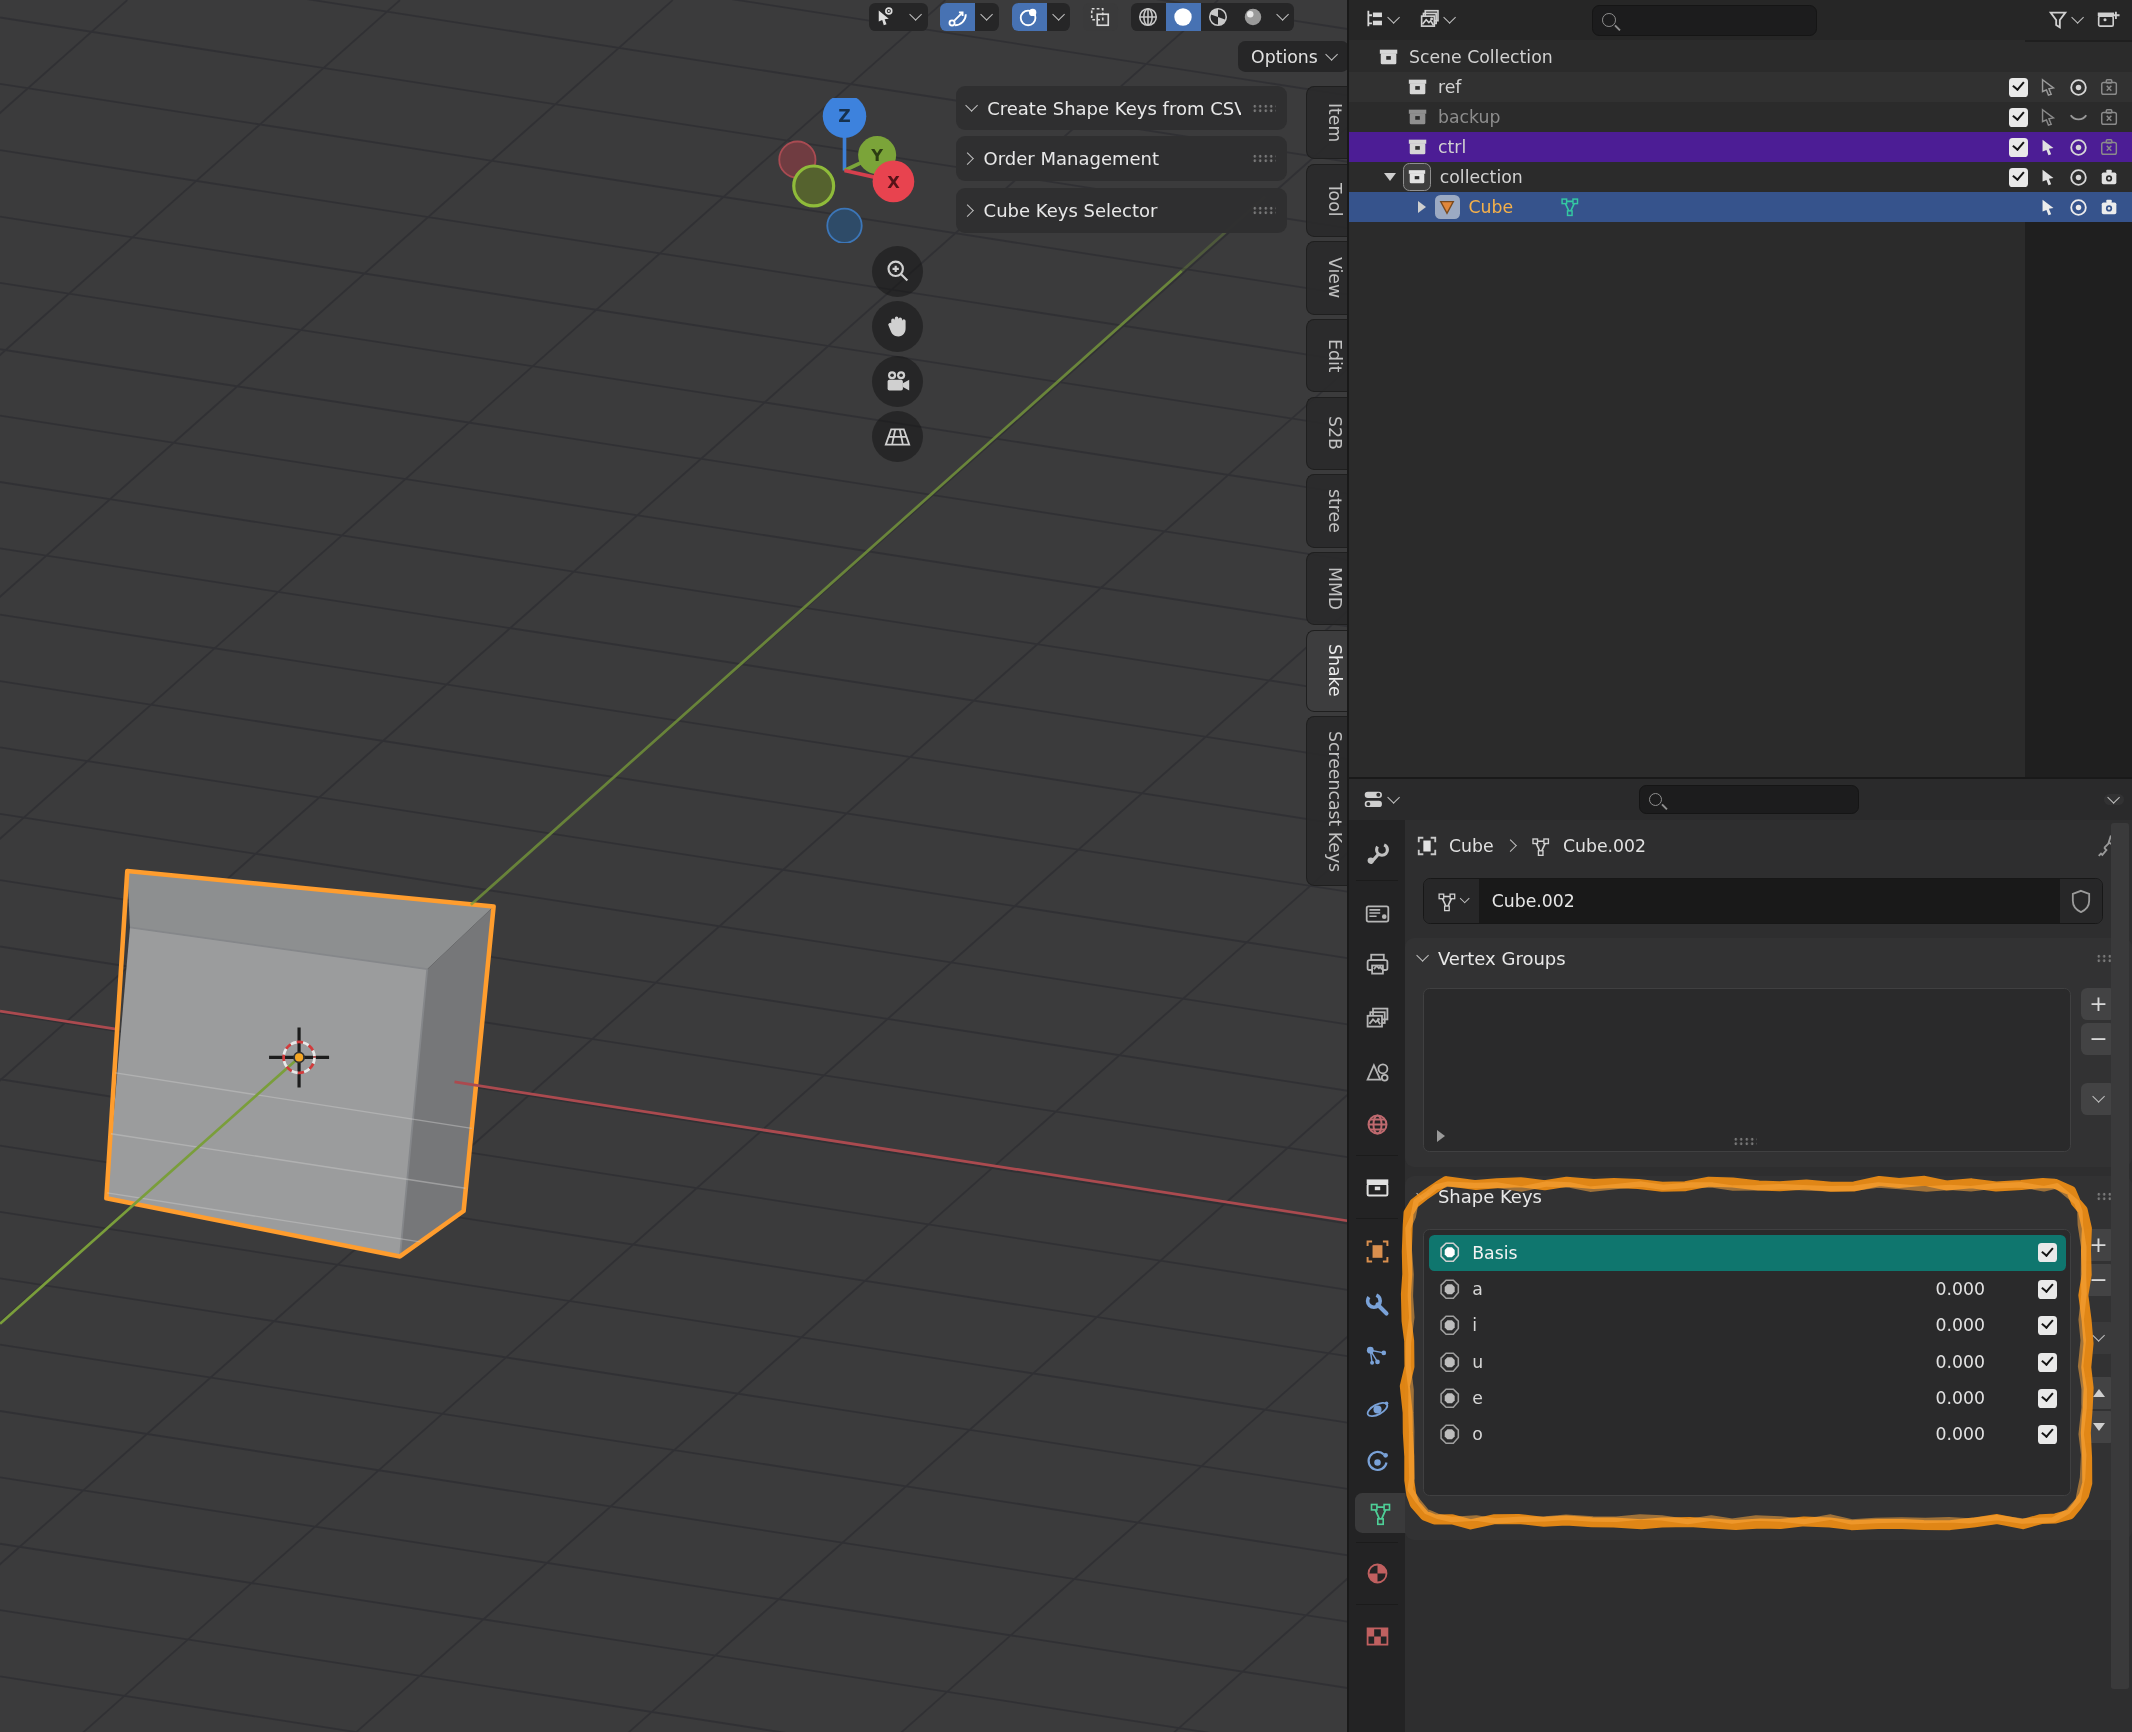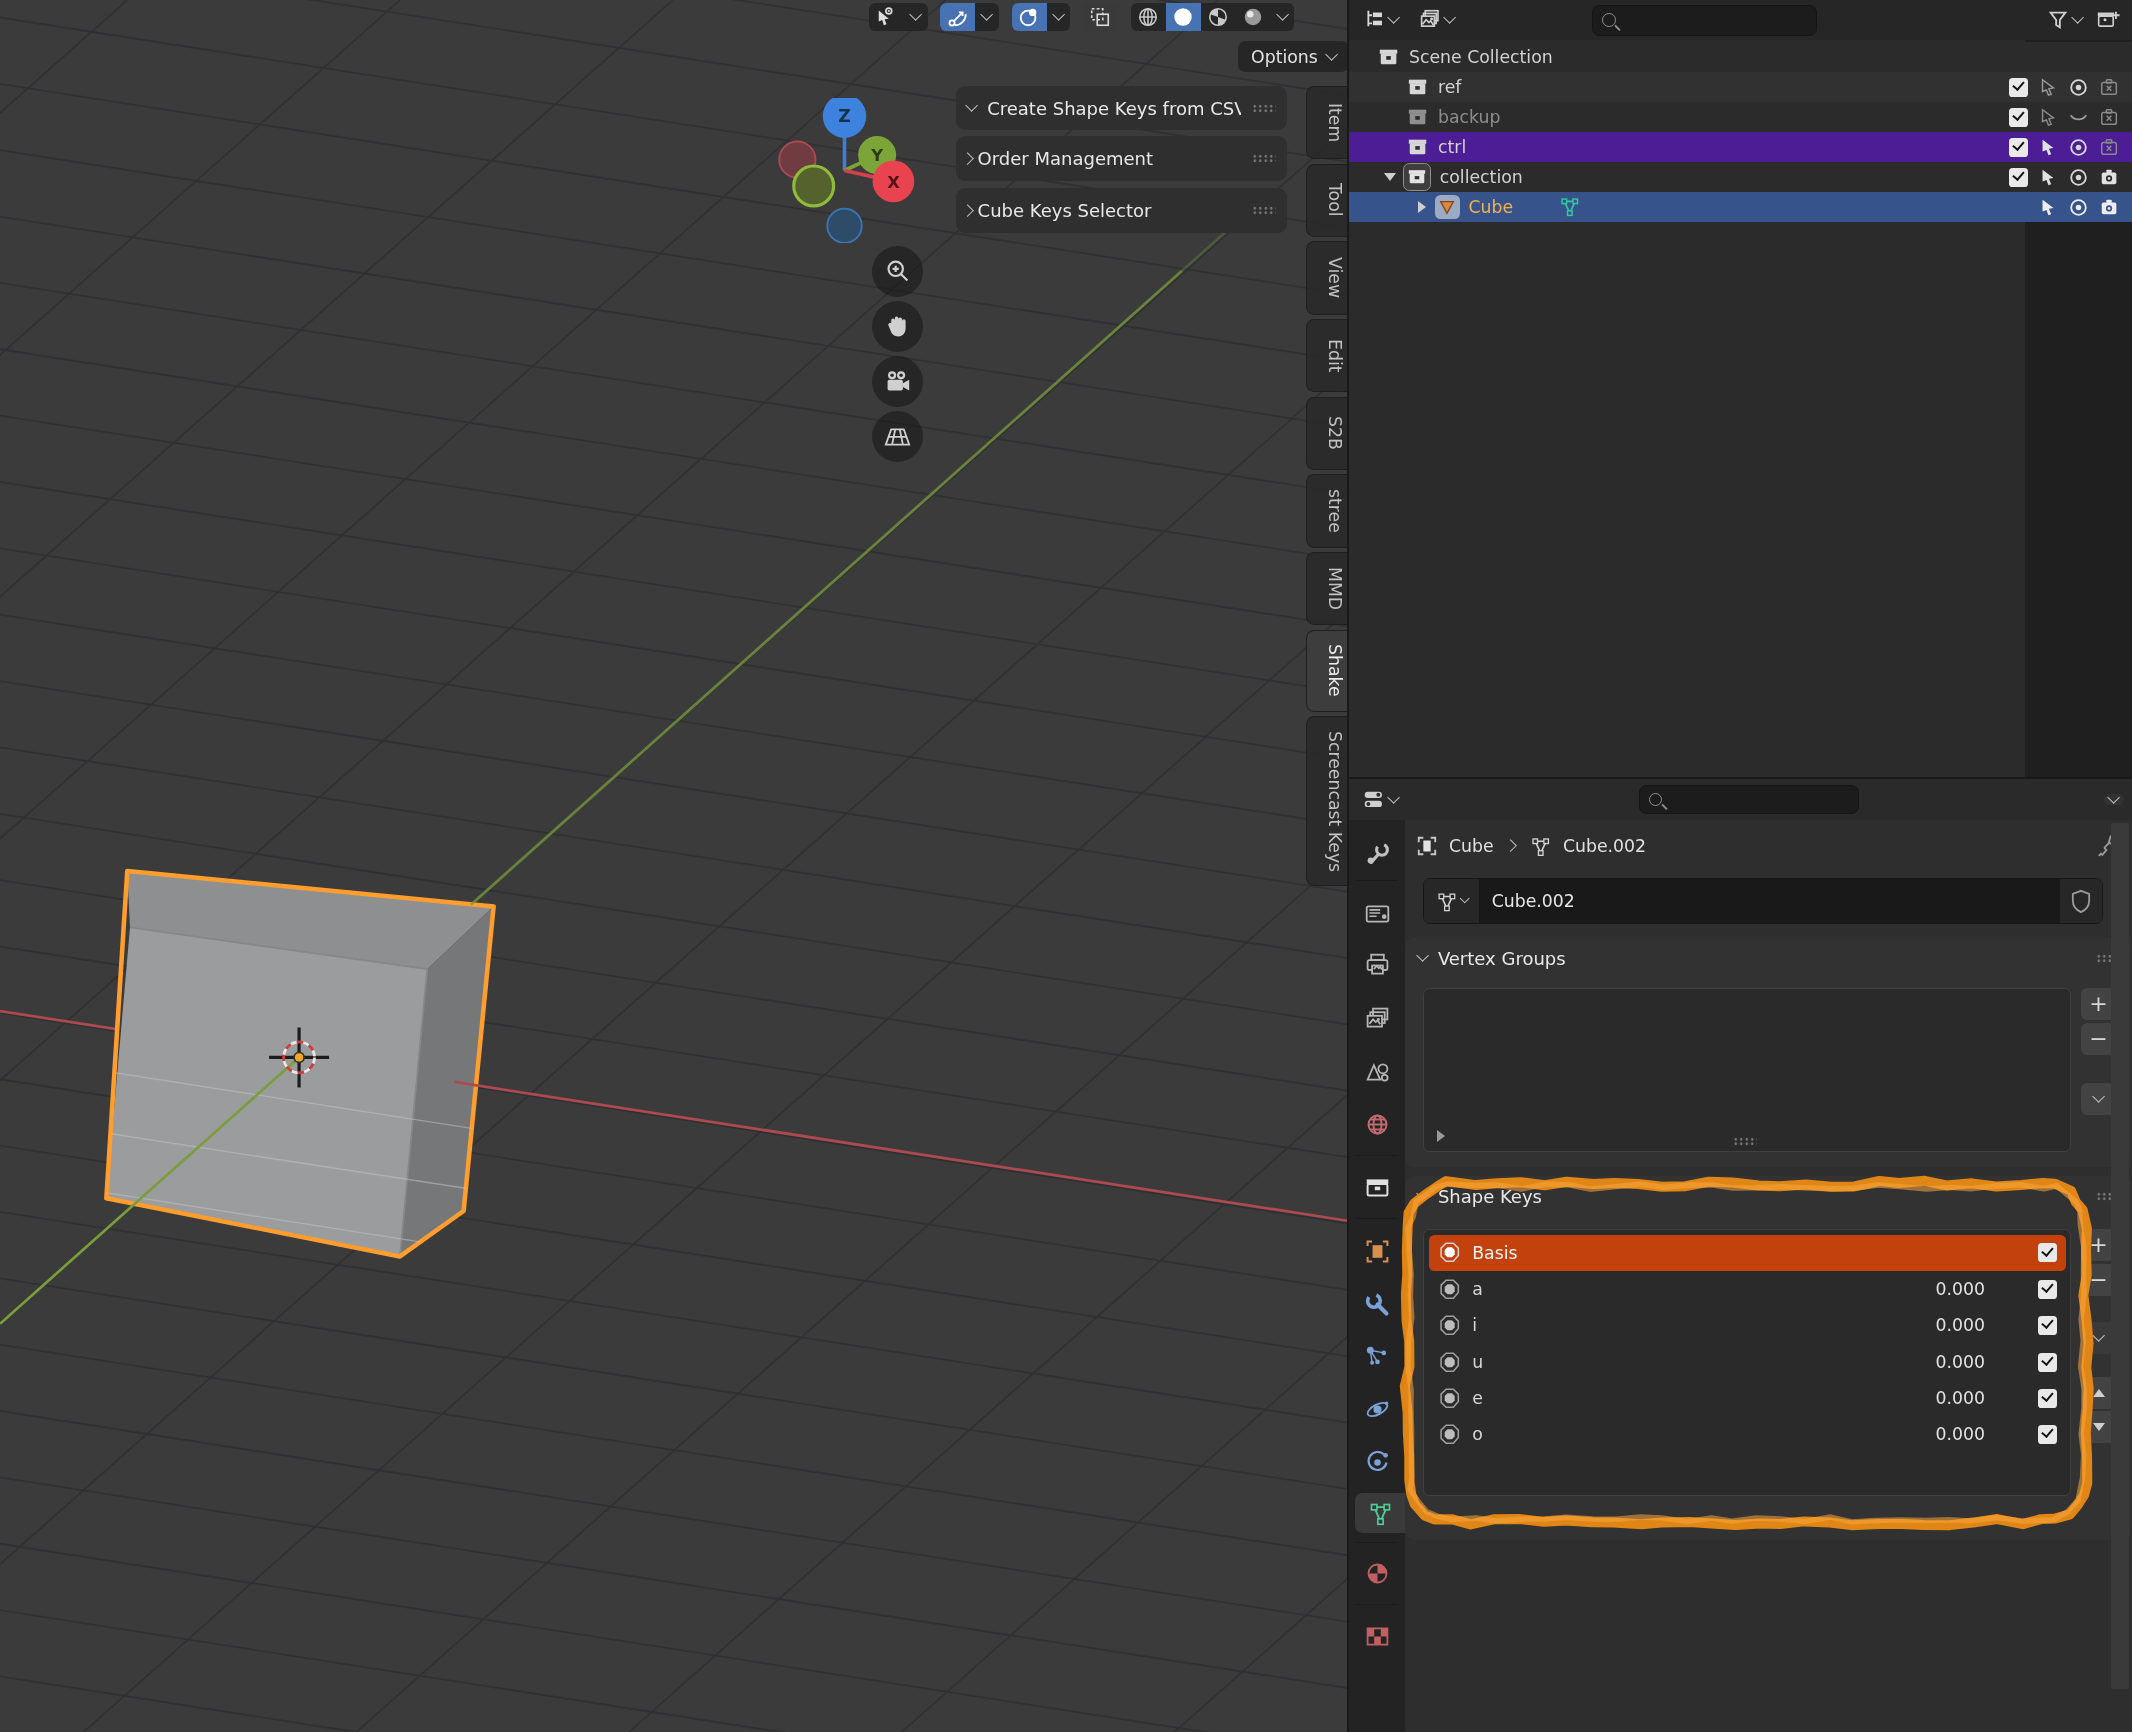--- a/index.html
+++ b/index.html
@@ -35,21 +35,21 @@
   .panel-hdr{display:flex;align-items:center;gap:11px;padding:0 11px;height:44px;font-size:18px;color:#e8e8e8;}
   .panel-hdr .title{flex:1;white-space:nowrap;overflow:hidden;}
   .grip{width:23.6px;height:9px;background:radial-gradient(circle,#909090 1.2px,transparent 1.5px);
         background-size:5.5px 4.5px;opacity:.75;flex:none;}
   .panel-body{padding:0 11px 11.8px;}
   .dd-field{height:35px;background:#232324;border-radius:6.4px;display:flex;align-items:center;
             gap:9px;padding:0 11px;font-size:17.3px;color:#e8e8e8;}
   .dd-field .title{flex:1;}
   .op-btn{margin-top:7.3px;height:35px;background:#575757;border-radius:6.4px;display:flex;align-items:center;
           justify-content:center;font-size:17.3px;color:#f0f0f0;text-shadow:0 0.9px 1.8px rgba(0,0,0,.4);}
-  .panel-collapsed{height:45px;display:flex;align-items:center;gap:5px;padding:0 11px;
+  .panel-collapsed{height:45px;display:flex;align-items:center;gap:11px;padding:0 11px;
                    background:rgba(47,47,48,0.96);border-radius:9px;margin-bottom:6.4px;
                    font-size:18px;color:#e8e8e8;}
   .panel-collapsed .title{flex:1;}
 
   
   .navbtn{position:absolute;width:51px;height:51px;border-radius:50%;background:rgba(22,22,22,.55);
           display:flex;align-items:center;justify-content:center;}
 
   
   #vp-tabs{position:absolute;left:1306px;top:86px;width:43px;display:flex;flex-direction:column;gap:4.5px;}
@@ -103,21 +103,21 @@
   .prop-panel{position:absolute;left:0;width:727px;background:#323233;border-radius:9px;}
   .prop-panel-hdr{display:flex;align-items:center;gap:11px;padding:0 12.7px;height:40px;
                   font-size:18px;color:#e8e8e8;}
   .prop-panel-hdr .title{flex:1;}
   .listbox{position:absolute;background:#2a2a2b;border:0.9px solid #404041;border-radius:6.4px;}
   .sidecol{position:absolute;display:flex;flex-direction:column;width:35px;}
   .sqbtn{width:35px;height:32px;background:#434344;border-radius:6.4px;margin-bottom:2.7px;color:#d8d8d8;
          display:flex;align-items:center;justify-content:center;font-size:22px;line-height:0;}
   .sk-row{position:absolute;left:4.5px;width:637px;height:36px;display:flex;align-items:center;
           border-radius:5.5px;font-size:17.3px;color:#d6d6d6;padding:0 8.2px;box-sizing:border-box;}
-  .sk-row.sel{background:#c2410c;color:#f2f2f2;}
+  .sk-row.sel{background:#0f766e;color:#f2f2f2;}
   .sk-row .nm{margin-left:11px;flex:1;}
   .sk-row .val{width:109px;text-align:center;margin-right:23.6px;color:#e2e2e2;}
   #props-scroll{position:absolute;left:762px;top:44px;width:18px;height:866px;background:#3a3a3b;border-radius:2.7px;}
 
   .vborder{position:absolute;left:1347px;top:0;width:1.8px;height:1733px;background:#191919;}
   .hborder{position:absolute;left:1349px;top:777px;width:784px;height:1.8px;background:#191919;}
 
   #annotation{position:absolute;left:0;top:0;pointer-events:none;z-index:60;}
   .muted .lbl{color:#8d8d8d!important;}
   svg{display:block;}

